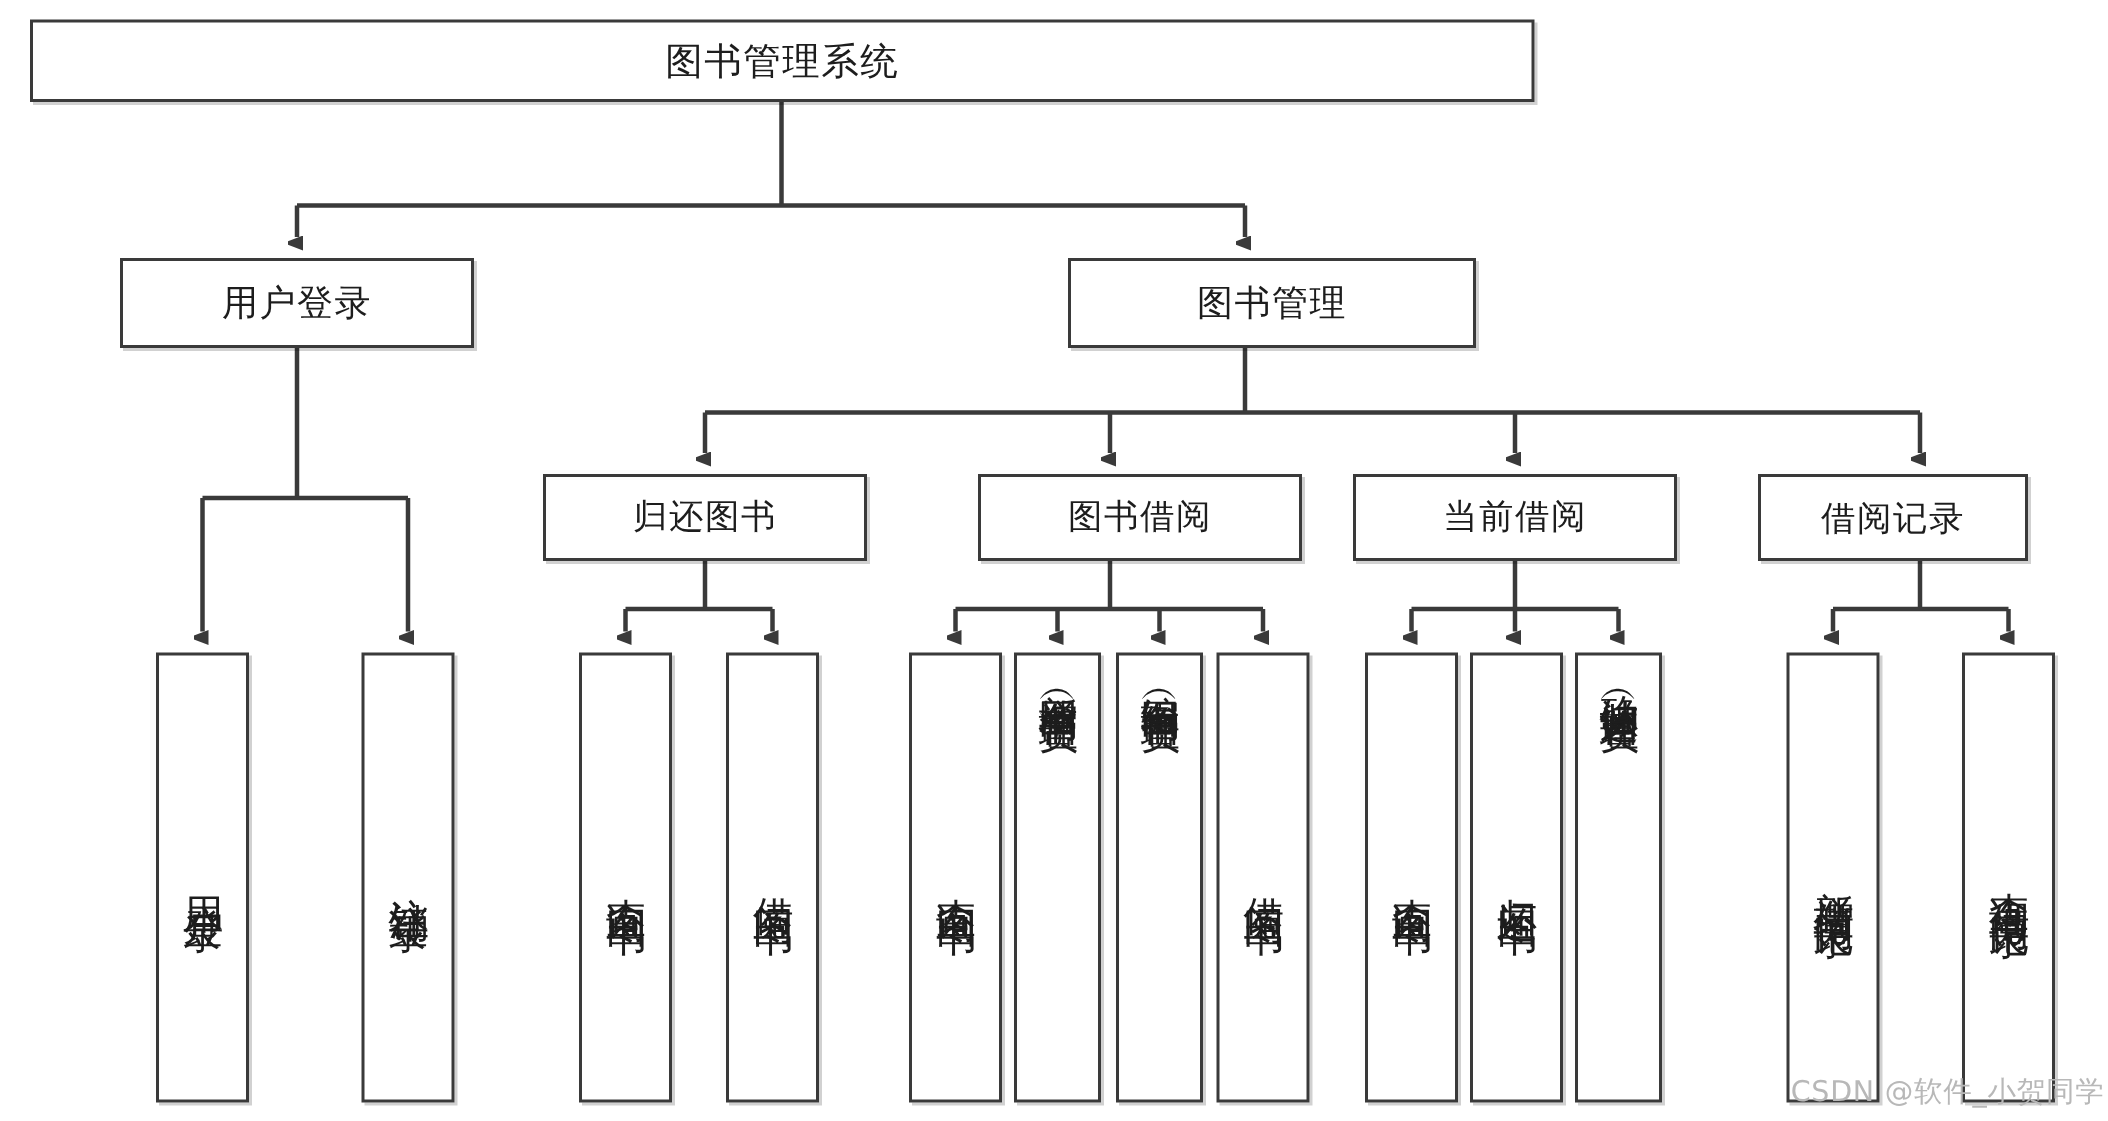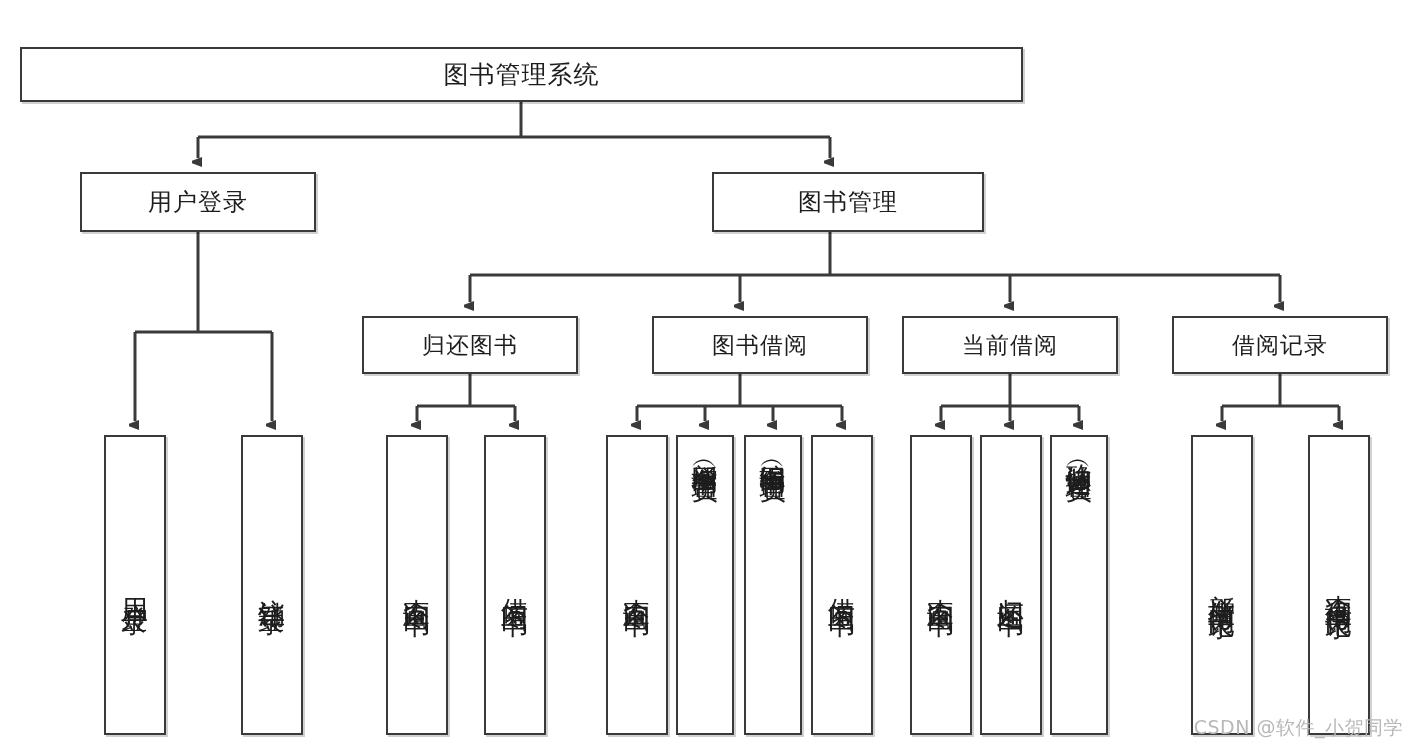--- a/index.html
+++ b/index.html
@@ -27,36 +27,36 @@
     justify-content:center;
   }
   .node .label{
     color:#1d1d1d;
     letter-spacing:1px;
     white-space:nowrap;
     line-height:1.0;
   }
 
   
-  .node.root{left:20px;top:13px;width:1003px;height:55px;margin-top:34px;}
+  .node.root{left:20px;top:13px;width:1003px;height:55px;}
   .node.root .label{font-size:25px;}
 
   
   .node.lvl2{top:172px;height:60px;}
   .node.lvl2 .label{font-size:24px;}
   .node.n-userlogin{left:80px;width:236px;}
   .node.n-bookmgmt{left:712px;width:272px;}
 
   
   .node.lvl3{top:316px;height:58px;}
   .node.lvl3 .label{font-size:23px;}
   .node.n-newbook{left:362px;width:216px;}
   .node.n-borrow{left:652px;width:216px;}
   .node.n-current{left:902px;width:216px;}
-  .node.n-record{left:1172px;width:216px;font-family:Liberation Serif, serif;}
+  .node.n-record{left:1172px;width:180px;font-family:Liberation Serif, serif;}
 
   
   .node.leaf{
     top:435px;height:300px;
     align-items:flex-start;
     justify-content:center;
     padding-top:0;
   }
   .node.leaf .label{
     writing-mode:vertical-rl;

